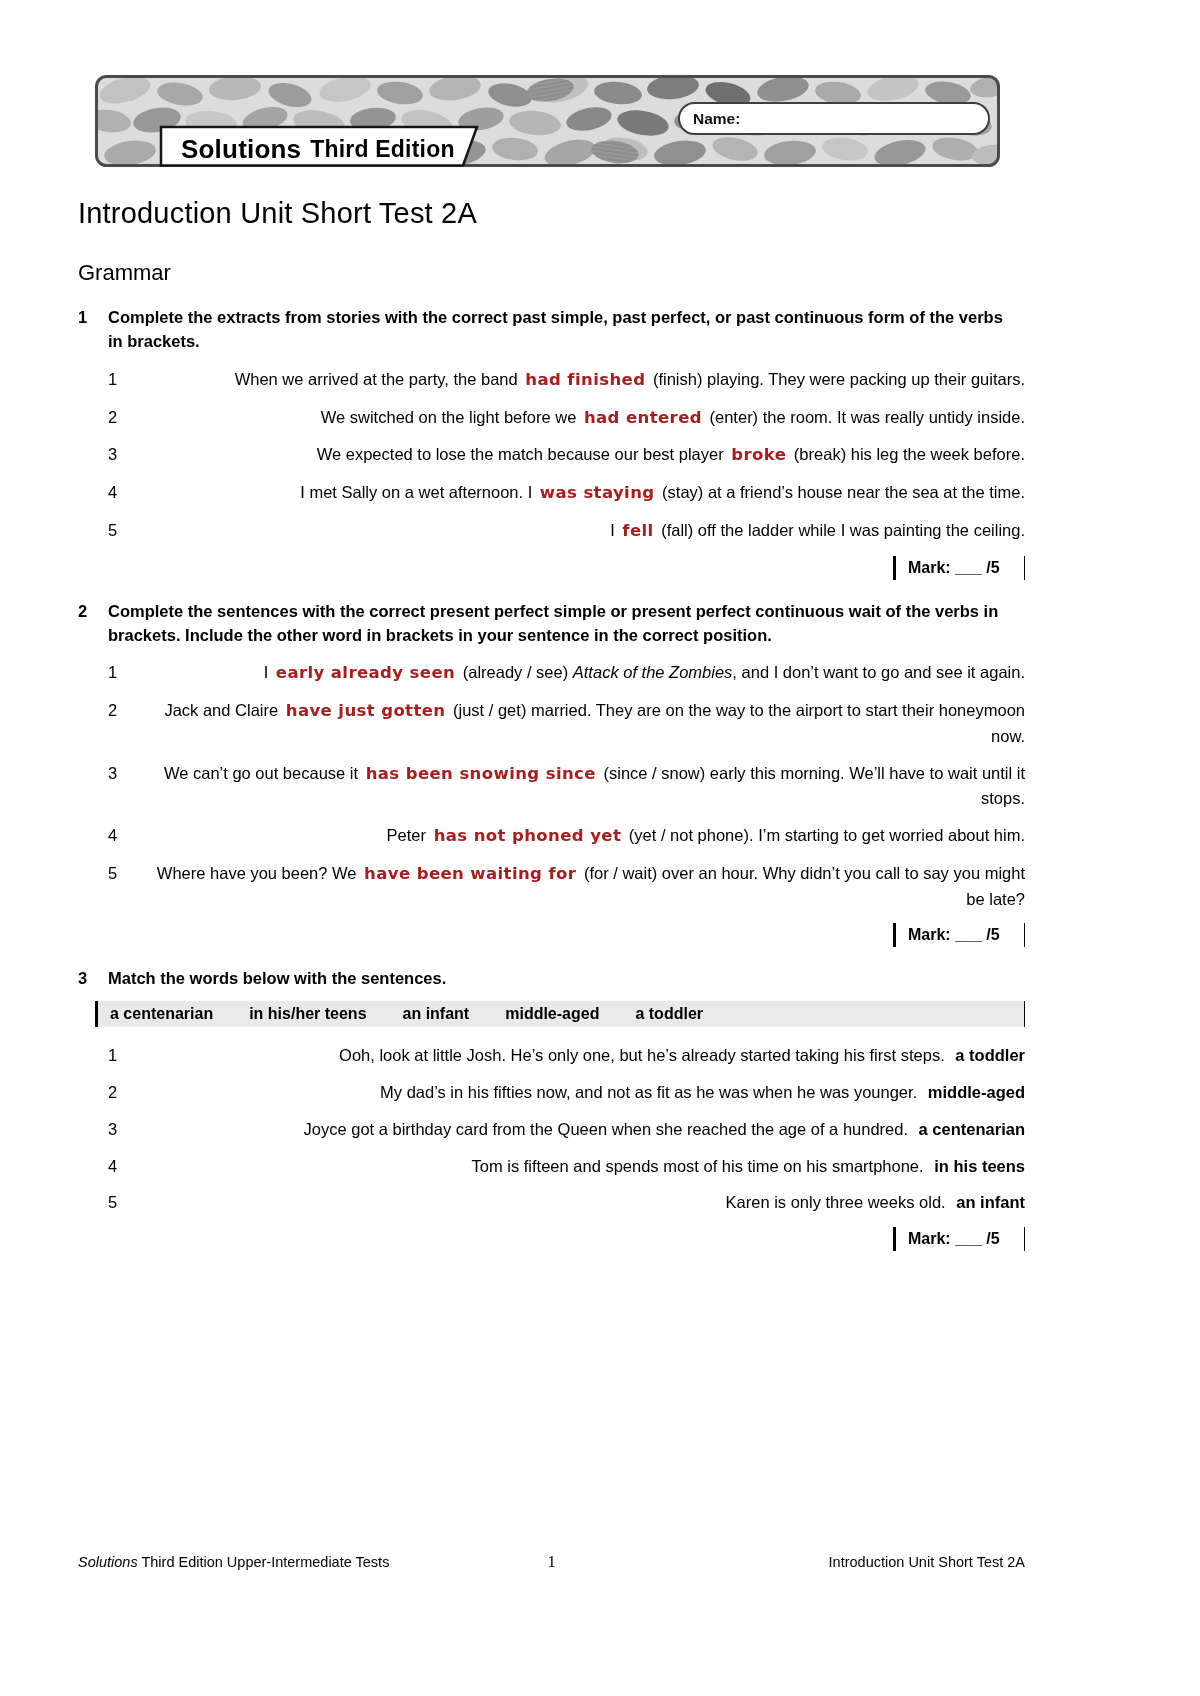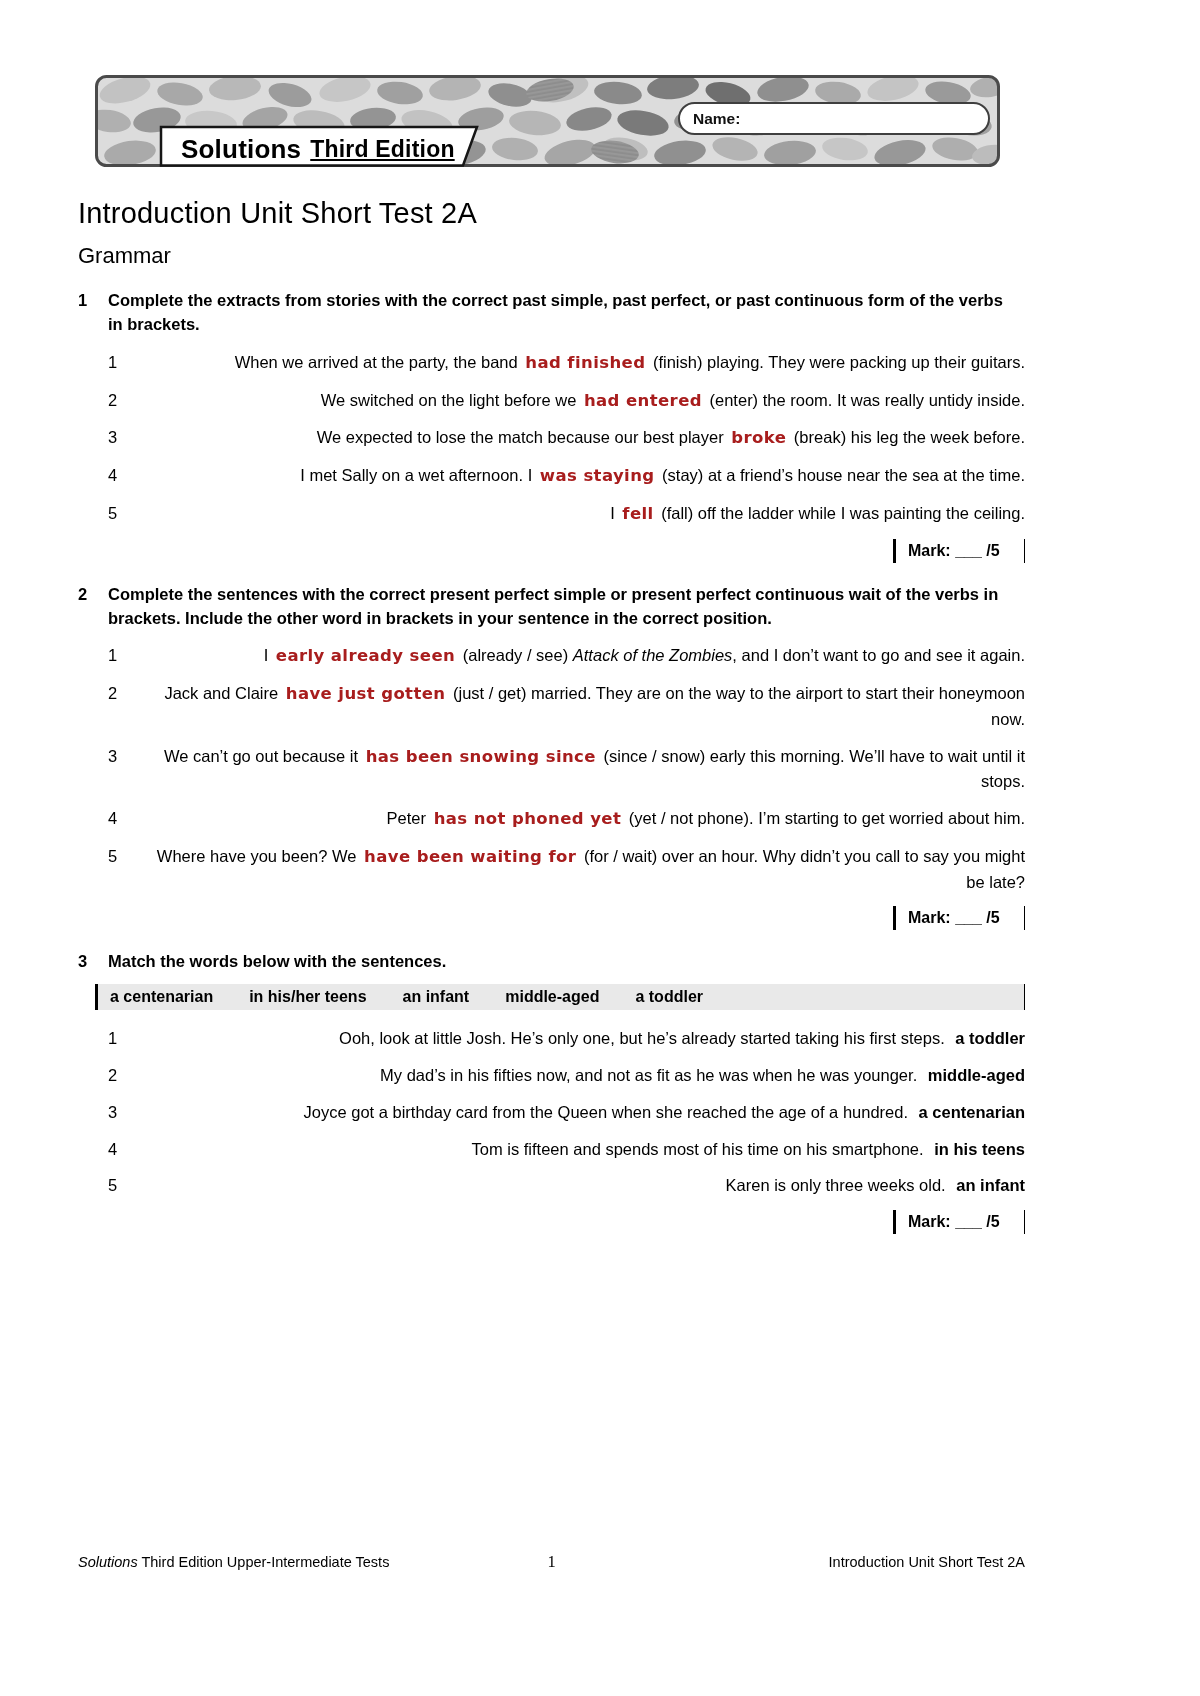--- a/index.html
+++ b/index.html
@@ -7,32 +7,32 @@
   .page {
     width:1200px; height:1696px; position:relative; background:#fff;
     font-family:"Liberation Sans", sans-serif; color:#000; overflow:hidden;
   }
 
   
   .banner { position:absolute; left:95px; top:75px; width:905px; height:92px; }
   .banner svg { position:absolute; left:0; top:0; width:905px; height:92px; }
   .logo { position:absolute; left:86px; top:57px; height:34px; display:flex; align-items:center; gap:9px; }
   .logo-main { font-weight:700; font-size:26px; letter-spacing:0.2px; }
-  .logo-sub  { font-weight:600; font-size:23px; letter-spacing:0.2px;text-decoration:underline; }
+  .logo-sub  { font-weight:600; font-size:23px; letter-spacing:0.2px; }
   .name-box {
     position:absolute; left:583px; top:12px; width:312px; height:33px;
     background:#fff; border:2px solid #3f3f3f; border-radius:17px;
     display:flex; align-items:center;margin-top:15px;
   }
   .name-label { font-weight:700; font-size:15.5px; margin-left:13px; color:#111; }
 
   
   .content { position:absolute; left:78px; top:167px; width:947px; }
   .page-title { margin-top:30px; font-size:29px; font-weight:400; letter-spacing:0.2px; }
-  .section-heading { margin-top:13px; font-size:22px; font-weight:400; }
+  .section-heading { margin-top:30px; font-size:22px; font-weight:400; }
 
   .exercise { margin-top:20px; }
   .ex-head { display:flex; font-weight:700; font-size:16.5px; line-height:1.45; }
   .ex-head .exnum { width:30px; flex:none; }
   .ex-head .extext { flex:1; max-width:905px; }
 
   .items { margin-top:13px; }
   .item { display:flex; margin:0 0 12px 30px; font-size:16.5px; line-height:1.5; }
   .item .num { width:26px; flex:none; }
   .item .body { flex:1;text-align:right; }

